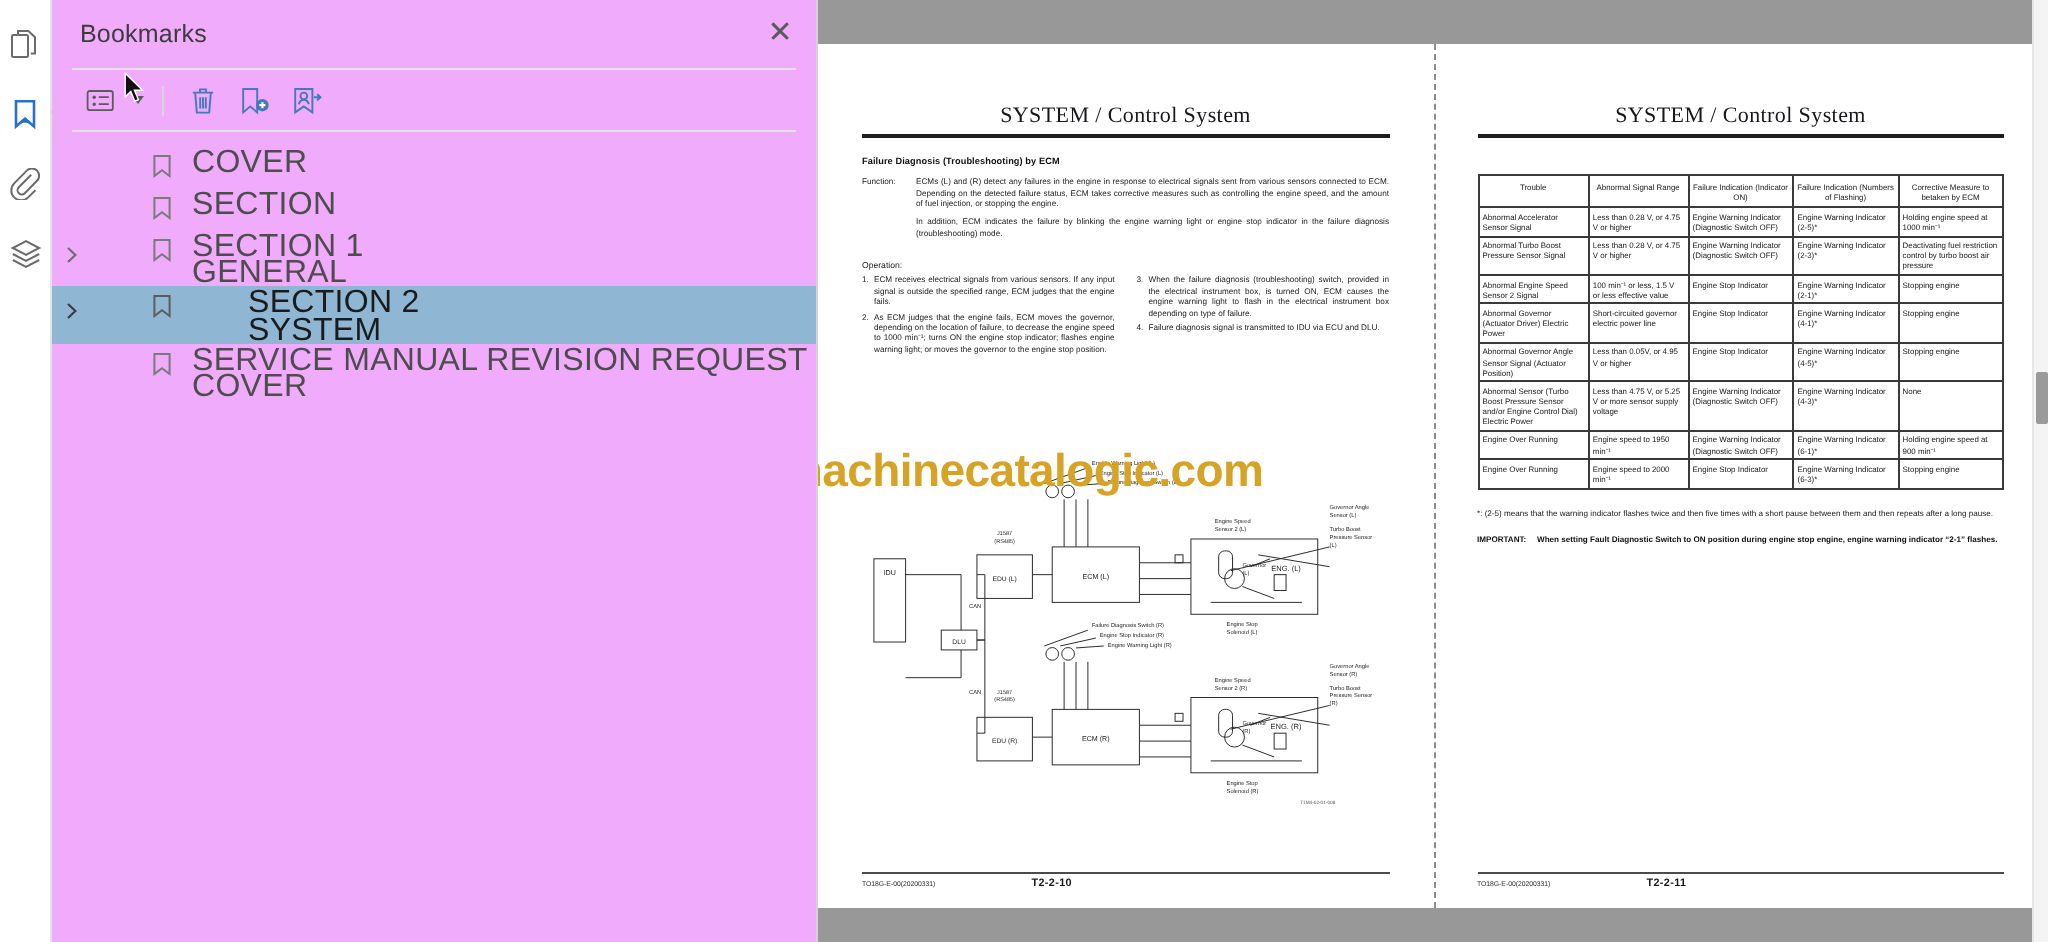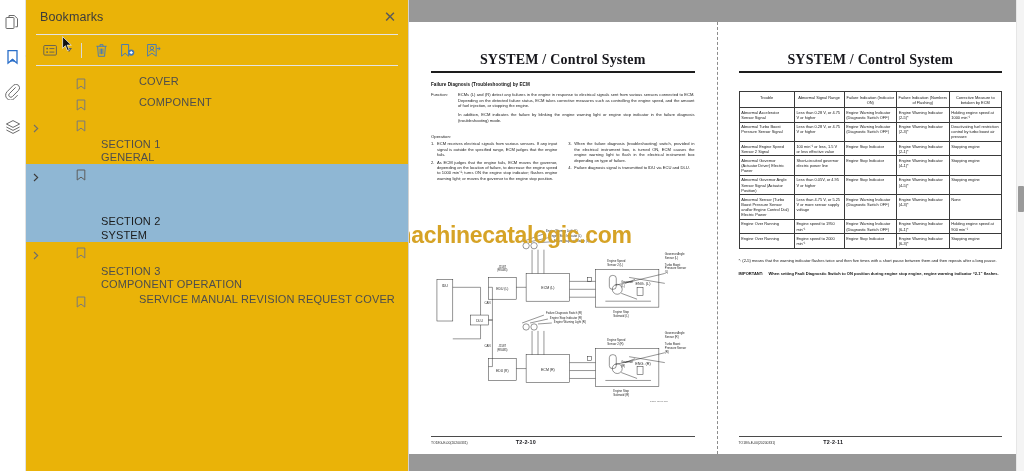--- a/index.html
+++ b/index.html
@@ -24,21 +24,21 @@
   }
   .rail-btn svg { display: block; }
   .rail-btn.active::after {
     content: ""; position: absolute; right: -6px; top: 7px;
     width: 0; height: 0; border-top: 6px solid transparent;
     border-bottom: 6px solid transparent; border-right: 6px solid #d6d6d6;
   }
 
   
   .bm-panel {
-    width: 383px; flex: 0 0 383px; height: 471px; background: #eab308;
+    width: 383px; flex: 0 0 383px; height: 471px; background: #f0abfc;
     border-right: 1px solid #d3d3d3; display: flex; flex-direction: column;
     position: relative;
   }
   .bm-header {
     height: 34px; display: flex; align-items: center;
     padding: 0 12px 0 14px; position: relative;
   }
   .bm-title { font-size: 12.5px; color: #3c3c3c; letter-spacing: .1px; }
   .bm-close {
     position: absolute; right: 10px; top: 9px; width: 16px; height: 16px;
@@ -64,28 +64,28 @@
   
   .bm-list { padding-top: 7px; flex: 1; overflow: hidden; }
   .bm-row {
     display: flex; align-items: flex-start; min-height: 21px;
     padding-left: 32px; position: relative; cursor: pointer;
   }
   .bm-row .twisty {
     position: absolute; left: 36px; top: 4px; width: 9px; height: 9px;
     cursor: pointer;
   }
-  .bm-row.has-child { padding-left: 32px; flex-direction: column; }
+  .bm-row.has-child { padding-left: 32px; }
   .bm-icon {
     flex: 0 0 14px; width: 14px; margin-right: 6px; margin-top: 3px;
     margin-left: 18px;
   }
   .bm-label {
-    font-size: 11px; color: #4d4d4d; line-height: 13.2px;
-    white-space: pre-line; padding-top: 2px; letter-spacing: .15px; margin-left: 43px;
+    font-size: 16px; color: #4d4d4d; line-height: 13.2px;
+    white-space: pre-line; padding-top: 2px; letter-spacing: .15px;
   }
   .bm-row.selected {
     background: #8fb7d4;
     gap: 28px;
   }
   .bm-row.selected .bm-label { color: #1b1b1b; }
   .bm-row.selected { padding-right: 0; }
 
   .cursor-arrow { position: absolute; left: 36px; top: 36px; z-index: 40; }
 
@@ -108,21 +108,21 @@
   }
   .spine {
     position: absolute; left: 50%; top: 0; bottom: 0; width: 0;
     border-left: 1px dashed #8c8c8c;
   }
   .page {
     flex: 1 1 50%; position: relative; padding: 30px 22px 0 22px;
     font-family: "Liberation Sans", sans-serif;
   }
   .pg-title {
-    text-align: center; font-size: 14px; font-weight: bold; color: #17171c;
+    text-align: center; font-size: 11px; font-weight: normal; color: #17171c;
     font-family: "Liberation Serif", serif; letter-spacing: .2px;
   }
   .rule {
     margin-top: 3px; border-top: 1.6px solid #1d1d1d;
     border-bottom: 0.6px solid #1d1d1d; height: 2.4px;
   }
 
   
   .sec-head {
     font-size: 4.6px; font-weight: bold; color: #111; margin-top: 9px;
@@ -286,21 +286,21 @@
         <span class="bm-label">COVER</span>
       </div>
 
 
       <div class="bm-row">
         <span class="bm-icon">
           <svg width="10" height="12" viewBox="0 0 10 12" fill="none" stroke="#7a7a7a" stroke-width="1">
             <path d="M1.2 1h7.6v10L5 8.1 1.2 11z"></path>
           </svg>
         </span>
-        <span class="bm-label">COMPONENT</span>
+        <span class="bm-label">SECTION</span>
       </div>
 
       <div class="bm-row has-child">
         <span class="twisty" style="left:6px;">
           <svg width="8" height="9" viewBox="0 0 8 9" fill="none" stroke="#6e6e6e" stroke-width="1.1">
             <path d="M2 1 5.7 4.5 2 8"></path>
           </svg>
         </span>
         <span class="bm-icon">
           <svg width="10" height="12" viewBox="0 0 10 12" fill="none" stroke="#7a7a7a" stroke-width="1">
@@ -319,34 +319,20 @@
         </span>
         <span class="bm-icon">
           <svg width="10" height="12" viewBox="0 0 10 12" fill="none" stroke="#5d5d5d" stroke-width="1">
             <path d="M1.2 1h7.6v10L5 8.1 1.2 11z"></path>
           </svg>
         </span>
         <span class="bm-label">SECTION 2
 SYSTEM</span>
       </div>
 
-      <div class="bm-row has-child">
-        <span class="twisty" style="left:6px;">
-          <svg width="8" height="9" viewBox="0 0 8 9" fill="none" stroke="#6e6e6e" stroke-width="1.1">
-            <path d="M2 1 5.7 4.5 2 8"></path>
-          </svg>
-        </span>
-        <span class="bm-icon">
-          <svg width="10" height="12" viewBox="0 0 10 12" fill="none" stroke="#7a7a7a" stroke-width="1">
-            <path d="M1.2 1h7.6v10L5 8.1 1.2 11z"></path>
-          </svg>
-        </span>
-        <span class="bm-label">SECTION 3
-COMPONENT OPERATION</span>
-      </div>
 
       <div class="bm-row">
         <span class="bm-icon">
           <svg width="10" height="12" viewBox="0 0 10 12" fill="none" stroke="#7a7a7a" stroke-width="1">
             <path d="M1.2 1h7.6v10L5 8.1 1.2 11z"></path>
           </svg>
         </span>
         <span class="bm-label">SERVICE MANUAL REVISION REQUEST COVER</span>
       </div>
     </div>

